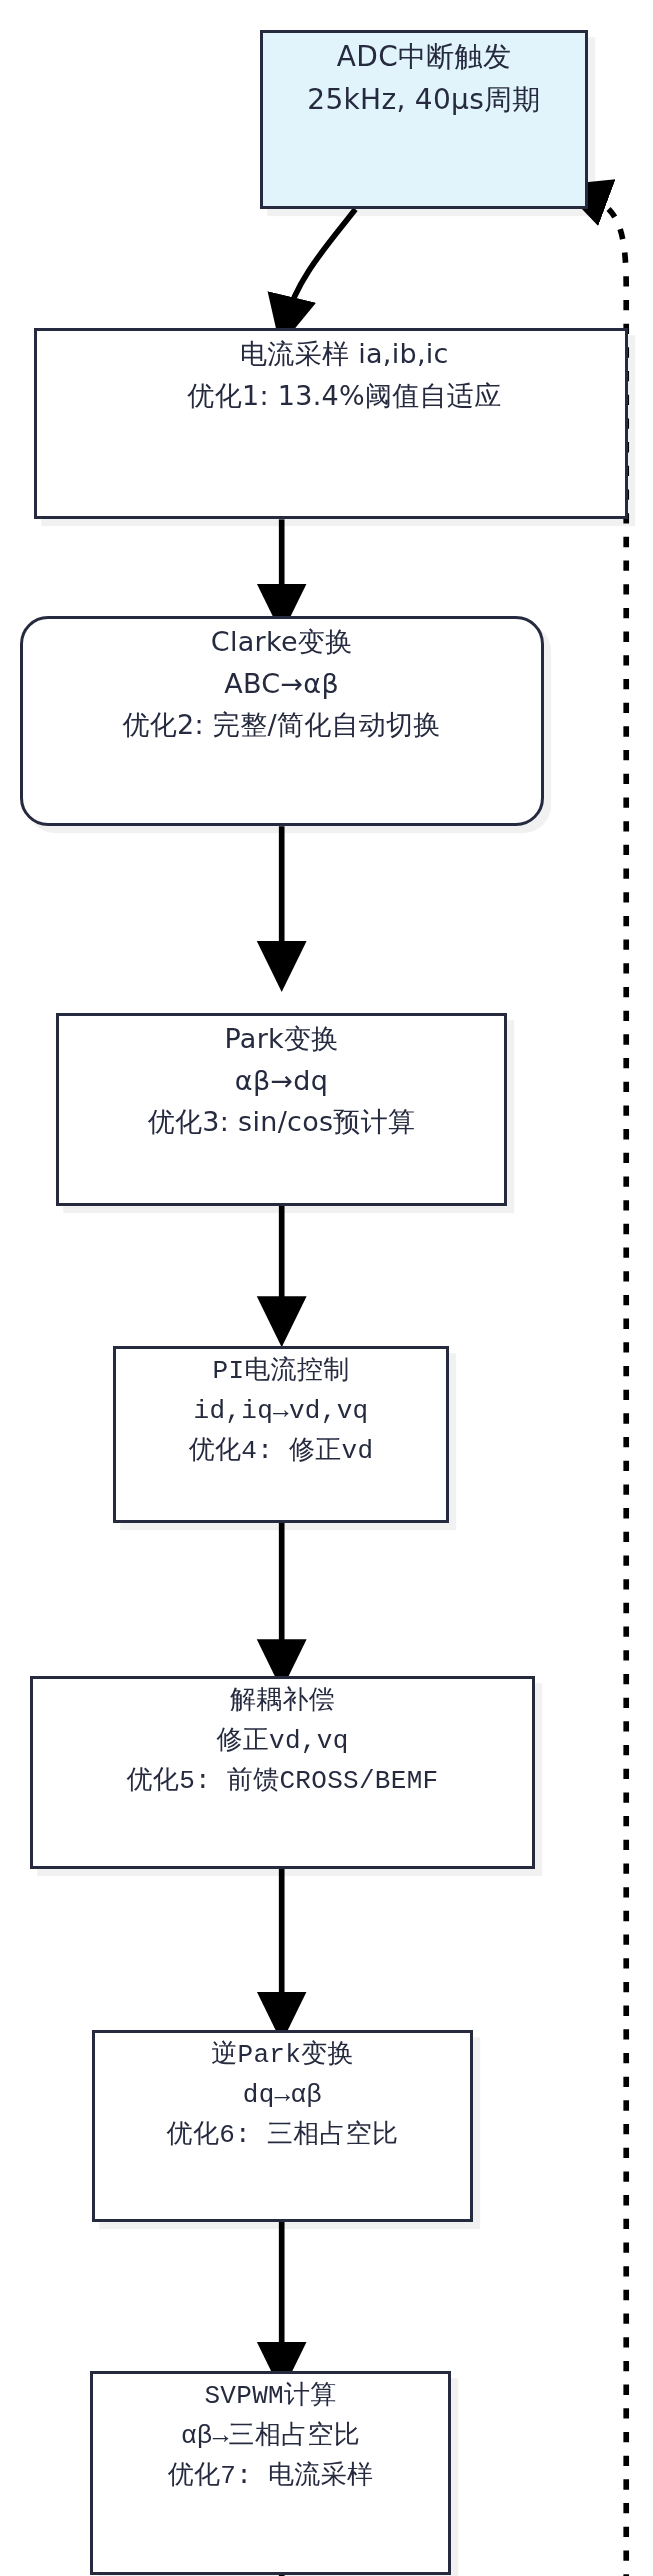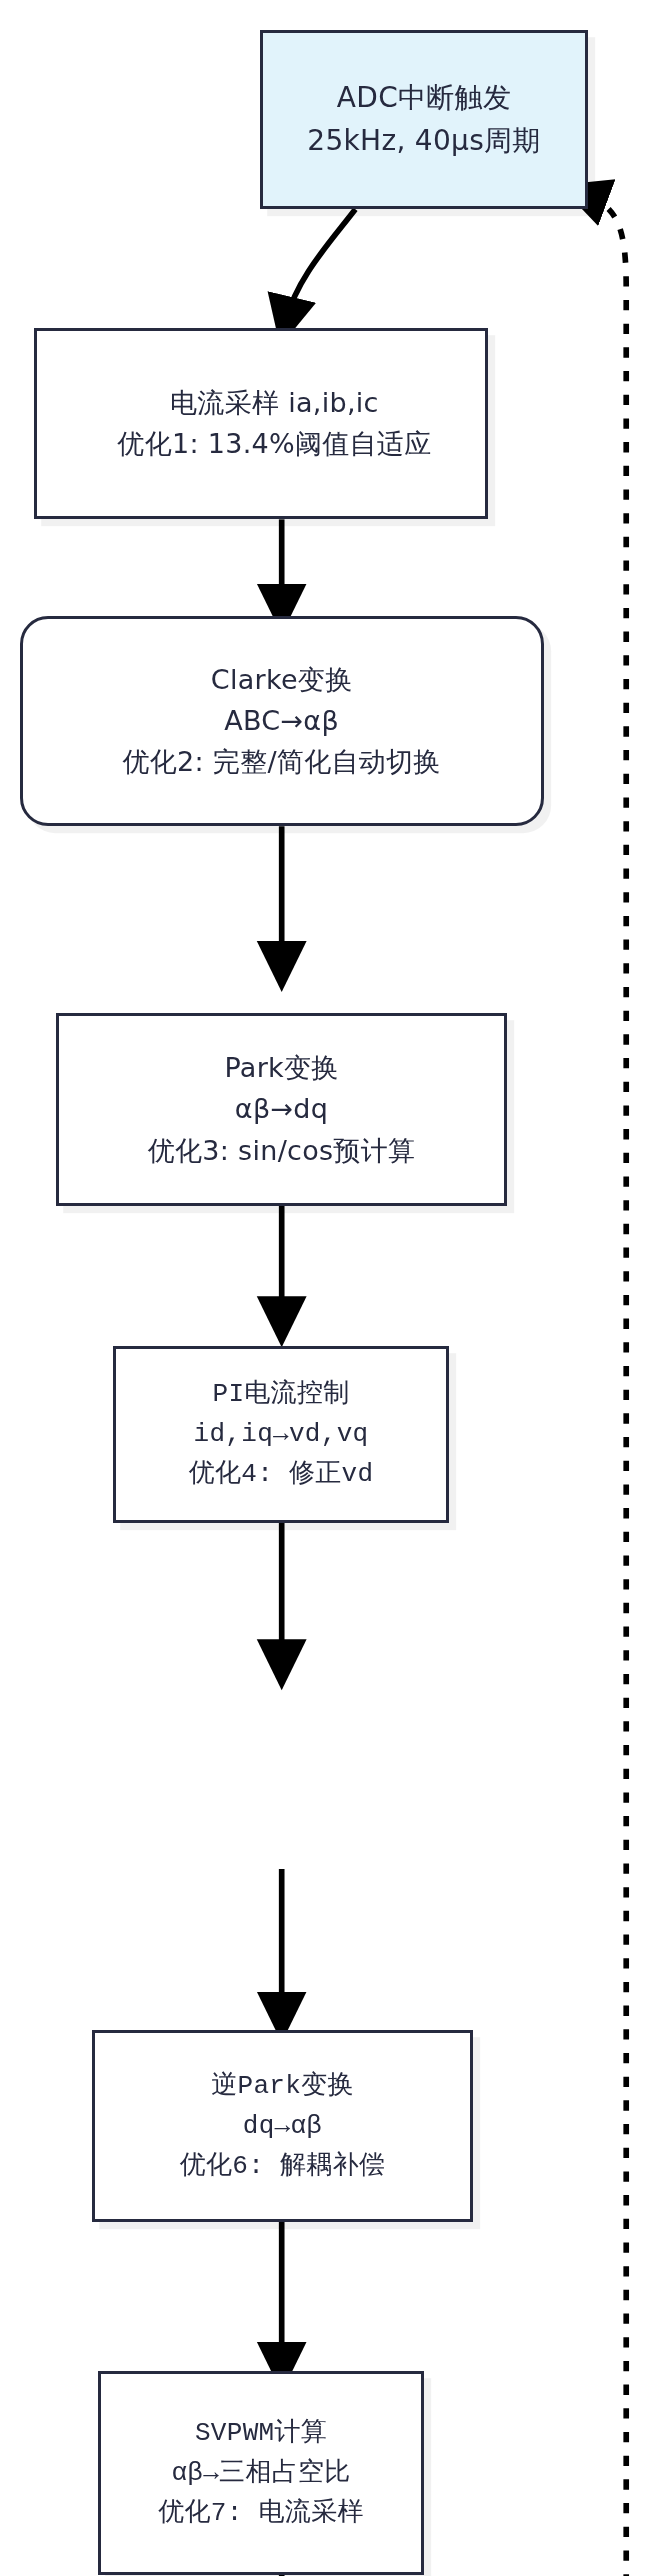--- a/index.html
+++ b/index.html
@@ -25,21 +25,21 @@
   
   .node{
     position:absolute;
     z-index:3;
     box-sizing:border-box;
     border:3.6px solid #262A3F;
     background:#ffffff;
     display:flex;
     flex-direction:column;
     align-items:center;
-    justify-content:center;
+    justify-content:flex-start;
     text-align:center;
     color:#262A3F;
     box-shadow:7.2px 7.2px 0 0 rgba(0,0,0,0.055);
     padding:5.2px 7.2px;
   }
   .node .line{
     display:block;
     white-space:nowrap;
     line-height:1.34;
     letter-spacing:0.3px;
@@ -90,21 +90,21 @@
 
     <path d="M 1105,6500 C 1208,6430 1216,6330 1216,6160
              L 1216,560 C 1216,440 1200,400 1135,376" fill="none" stroke="#000000" stroke-width="11" stroke-dasharray="20 26" stroke-linecap="butt" marker-end="url(#arrowDot)"></path>
   </svg>
 
   <div class="node start fs-54" style="left:260px; top:30px; width:328px; height:179px;">
     <span class="line">ADC中断触发</span>
     <span class="line">25kHz, 40μs周期</span>
   </div>
 
-  <div class="node fs-52" style="left:34px; top:328px; width:454px; height:191px;padding-left:34px;">
+  <div class="node fs-52" style="left:34px; top:328px; width:594px; height:191px;padding-left:34px;">
     <span class="line">电流采样 ia,ib,ic</span>
     <span class="line">优化1: 13.4%阈值自适应</span>
   </div>
 
   <div class="node fs-52" style="left:19.6px; top:616px; width:524px; height:210px;border-radius:28px;">
     <span class="line">Clarke变换</span>
     <span class="line">ABC→αβ</span>
     <span class="line">优化2: 完整/简化自动切换</span>
   </div>
 
@@ -113,27 +113,32 @@
     <span class="line">αβ→dq</span>
     <span class="line">优化3: sin/cos预计算</span>
   </div>
 
   <div class="node fs-50" style="left:113px; top:1346px; width:336px; height:177px;">
     <span class="line">PI电流控制</span>
     <span class="line">id,iq→vd,vq</span>
     <span class="line">优化4: 修正vd</span>
   </div>
 
+  <div class="node fs-50" style="left:30px; top:1676px; width:505px; height:193px;">
+    <span class="line">解耦补偿</span>
+    <span class="line">修正vd,vq</span>
+    <span class="line">优化5: 前馈CROSS/BEMF</span>
+  </div>
 
   <div class="node fs-50" style="left:92px; top:2030px; width:381px; height:192px;">
     <span class="line">逆Park变换</span>
     <span class="line">dq→αβ</span>
-    <span class="line">优化6: 解耦补偿</span>
+    <span class="line">优化6: 三相占空比</span>
   </div>
 
-  <div class="node fs-50" style="left:98px; top:2371px; width:326px; height:204px;">
+  <div class="node fs-50" style="left:90px; top:2371px; width:361px; height:204px;">
     <span class="line">SVPWM计算</span>
     <span class="line">αβ→三相占空比</span>
     <span class="line">优化7: 电流采样</span>
   </div>
 
 </div>
 
 
 </body></html>

